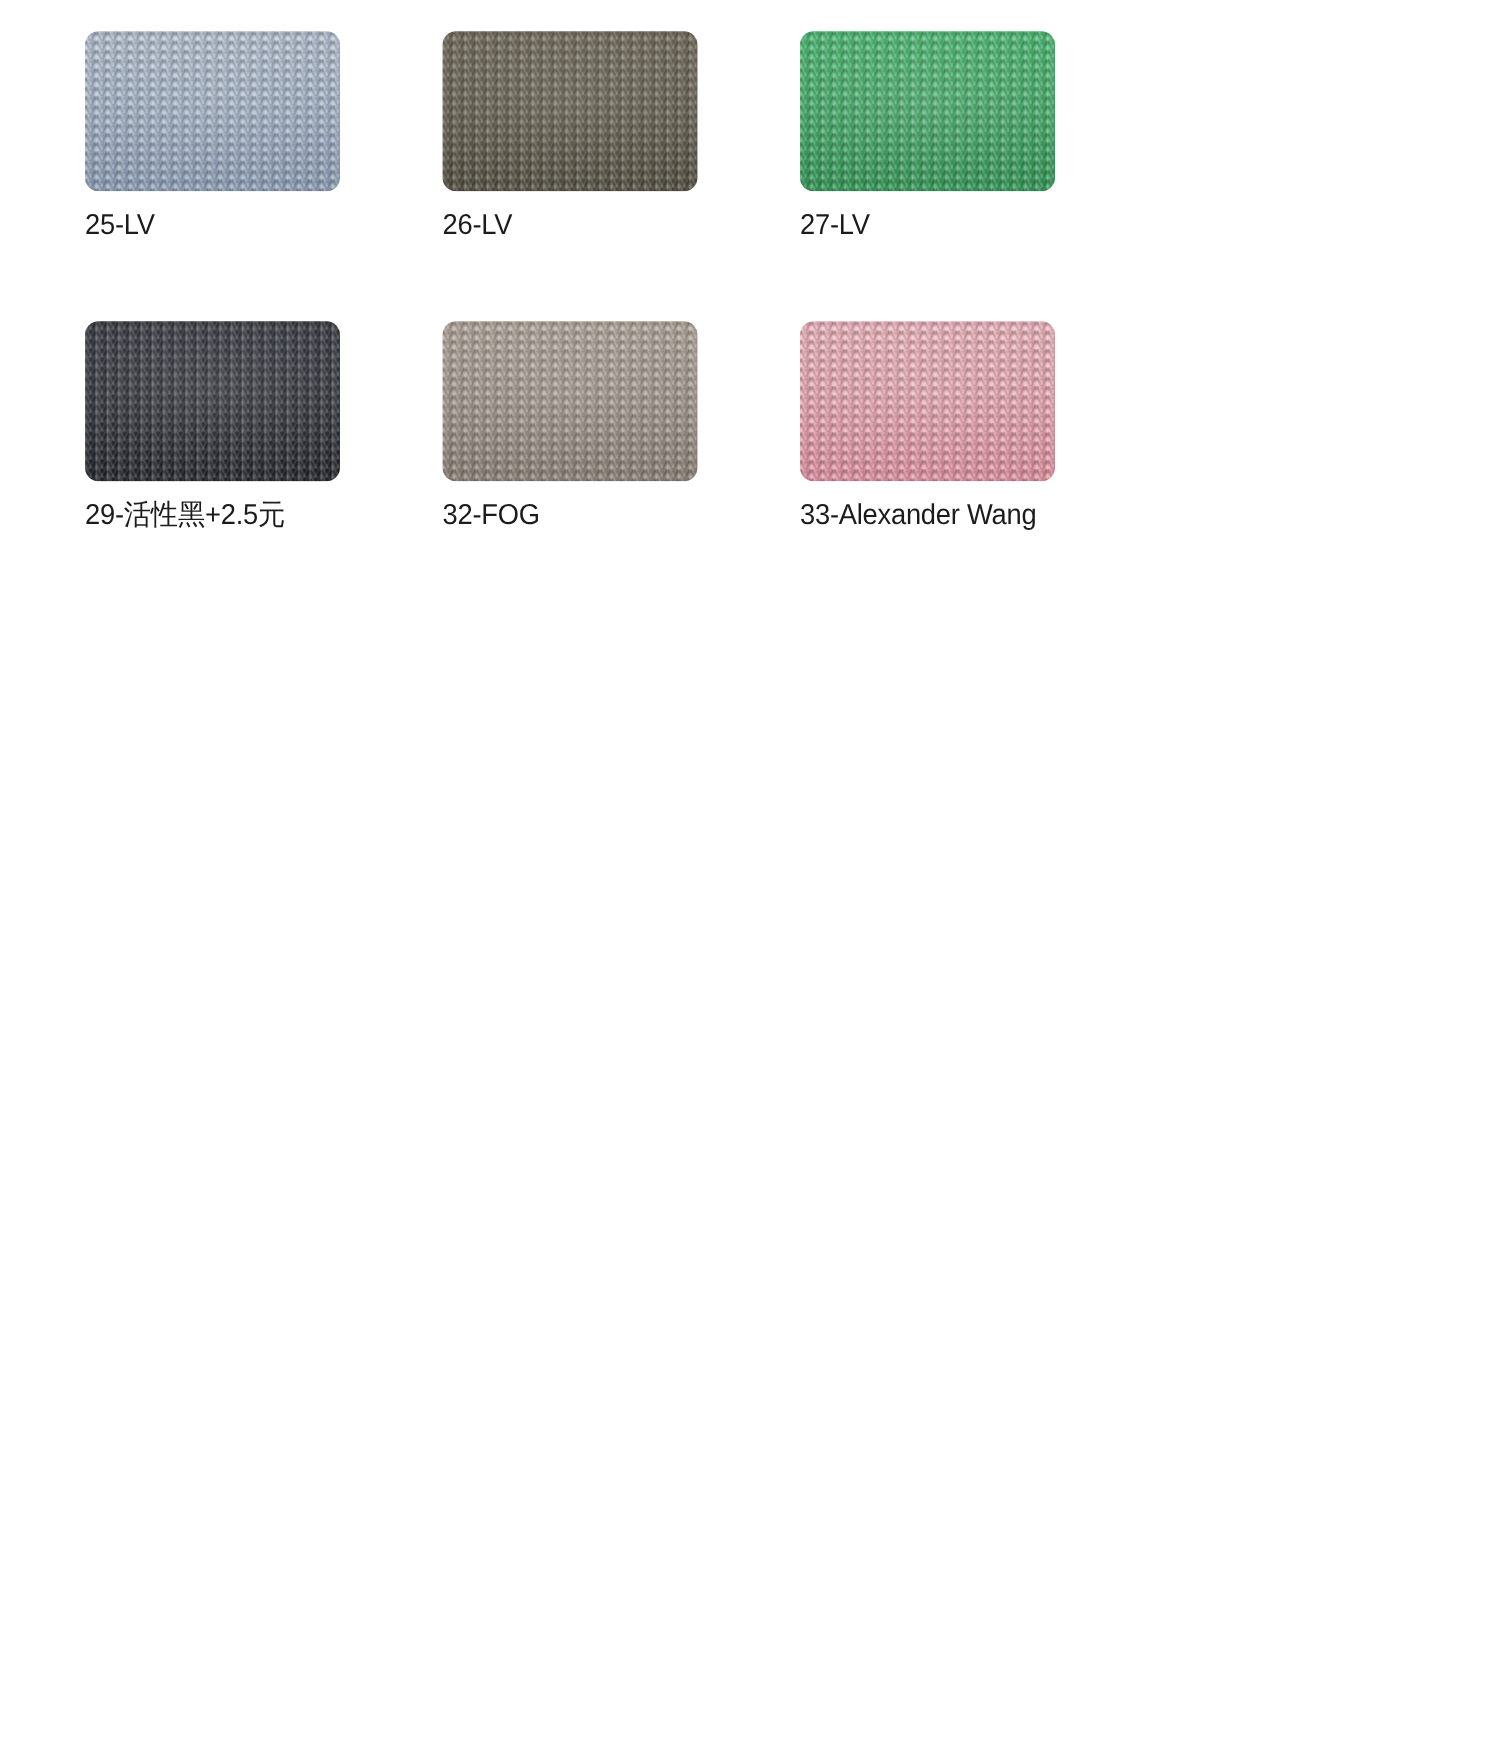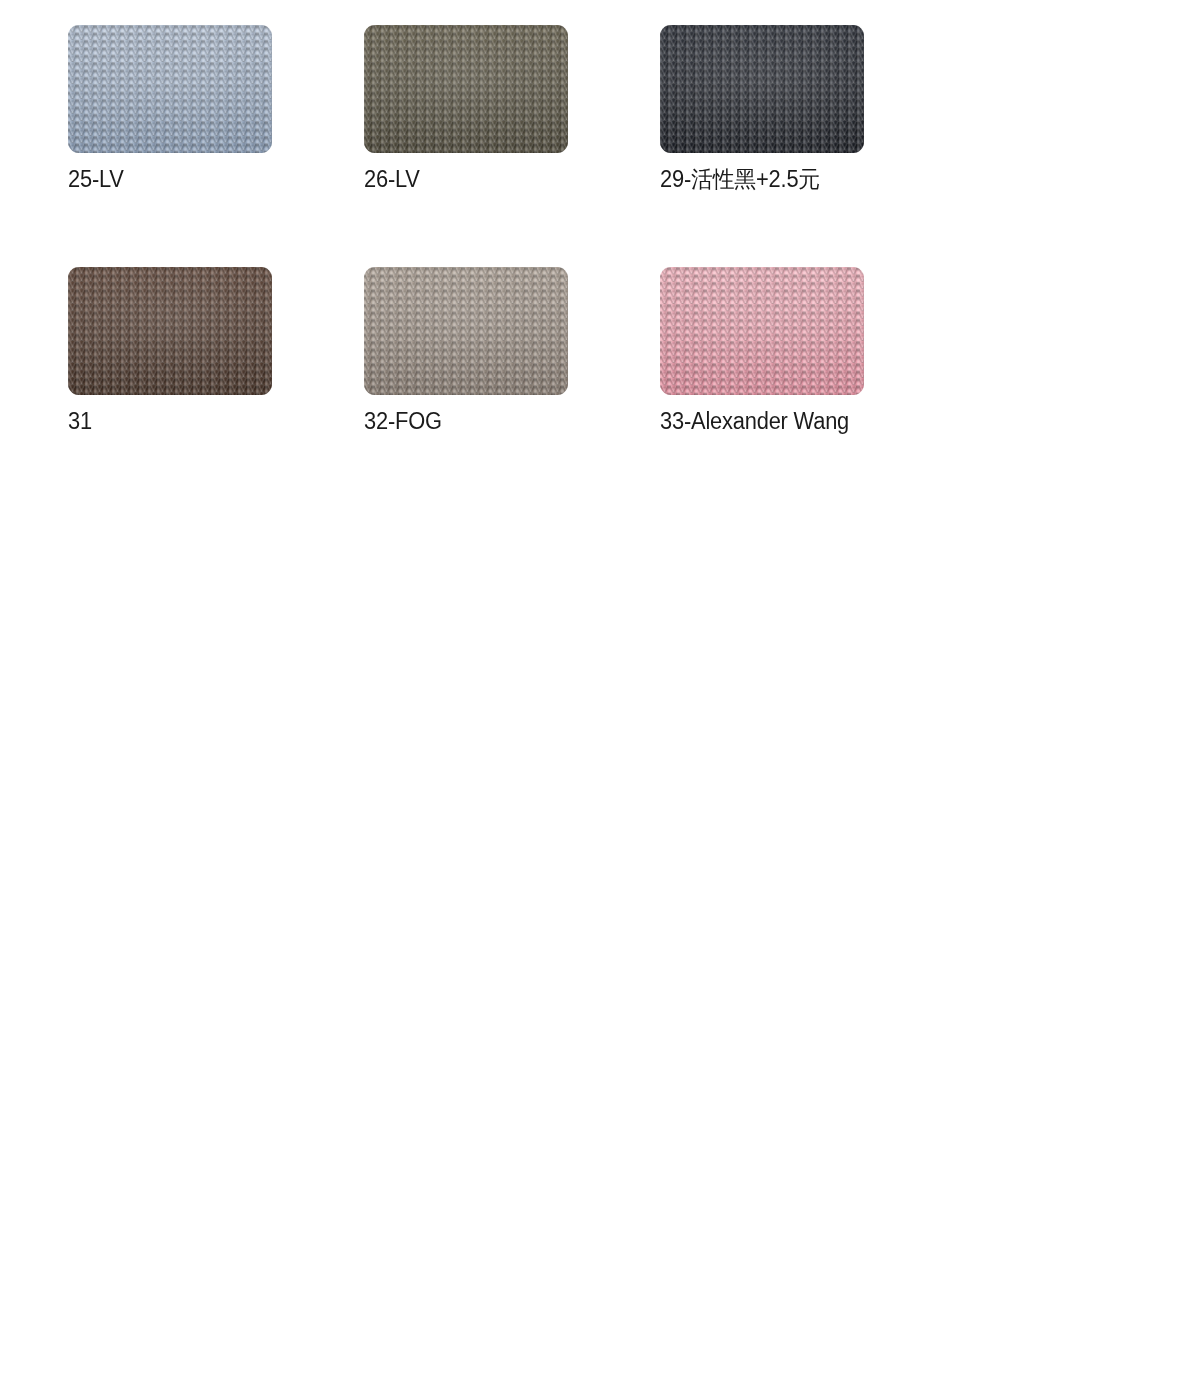--- a/index.html
+++ b/index.html
@@ -15,21 +15,21 @@
   }
 
   #swatch-grid {
     position: relative;
     width: 1200px;
     padding: 25px 0 0 68px;
     box-sizing: border-box;
     display: flex;
     flex-wrap: wrap;
     align-content: flex-start;
-    gap: 10px;
+    gap: 0;
   }
 
   .swatch-cell {
     width: 286px;
     height: 232px;
     box-sizing: border-box;
   }
 
   .swatch-chip {
     position: relative;
@@ -149,48 +149,48 @@
         <div class="knit-cols"></div>
         <div class="knit-v-left"></div>
         <div class="knit-v-right"></div>
         <div class="knit-rows"></div>
         <div class="knit-soft"></div>
       </div>
     </div>
     <div class="swatch-label" style="color: rgb(27, 27, 27);">26-LV</div>
   </div>
 
+  <div class="swatch-cell">
+    <div class="swatch-chip" style="background-color: rgb(65, 191, 109); background-image: linear-gradient(rgb(65, 191, 109) 0%, rgb(42, 154, 82) 100%);">
+      <div class="knit">
+        <div class="knit-cols"></div>
+        <div class="knit-v-left"></div>
+        <div class="knit-v-right"></div>
+        <div class="knit-rows"></div>
+        <div class="knit-soft"></div>
+      </div>
+    </div>
+    <div class="swatch-label" style="color: rgb(27, 27, 27);">27-LV</div>
+  </div>
 
 
   <div class="swatch-cell">
     <div class="swatch-chip" style="background-color: rgb(43, 47, 56); background-image: linear-gradient(rgb(43, 47, 56) 0%, rgb(25, 28, 35) 100%);">
       <div class="knit">
         <div class="knit-cols"></div>
         <div class="knit-v-left"></div>
         <div class="knit-v-right"></div>
         <div class="knit-rows"></div>
         <div class="knit-soft"></div>
       </div>
     </div>
     <div class="swatch-label" style="color: rgb(27, 27, 27);">29-活性黑+2.5元</div>
   </div>
 
 
-  <div class="swatch-cell">
-    <div class="swatch-chip" style="background-color: rgb(99, 72, 58); background-image: linear-gradient(rgb(99, 72, 58) 0%, rgb(71, 50, 38) 100%);">
-      <div class="knit">
-        <div class="knit-cols"></div>
-        <div class="knit-v-left"></div>
-        <div class="knit-v-right"></div>
-        <div class="knit-rows"></div>
-        <div class="knit-soft"></div>
-      </div>
-    </div>
-    <div class="swatch-label" style="color: rgb(27, 27, 27);">31</div>
-  </div>
 
   <div class="swatch-cell">
     <div class="swatch-chip" style="background-color: rgb(181, 168, 156); background-image: linear-gradient(rgb(181, 168, 156) 0%, rgb(141, 128, 117) 100%);">
       <div class="knit">
         <div class="knit-cols"></div>
         <div class="knit-v-left"></div>
         <div class="knit-v-right"></div>
         <div class="knit-rows"></div>
         <div class="knit-soft"></div>
       </div>

